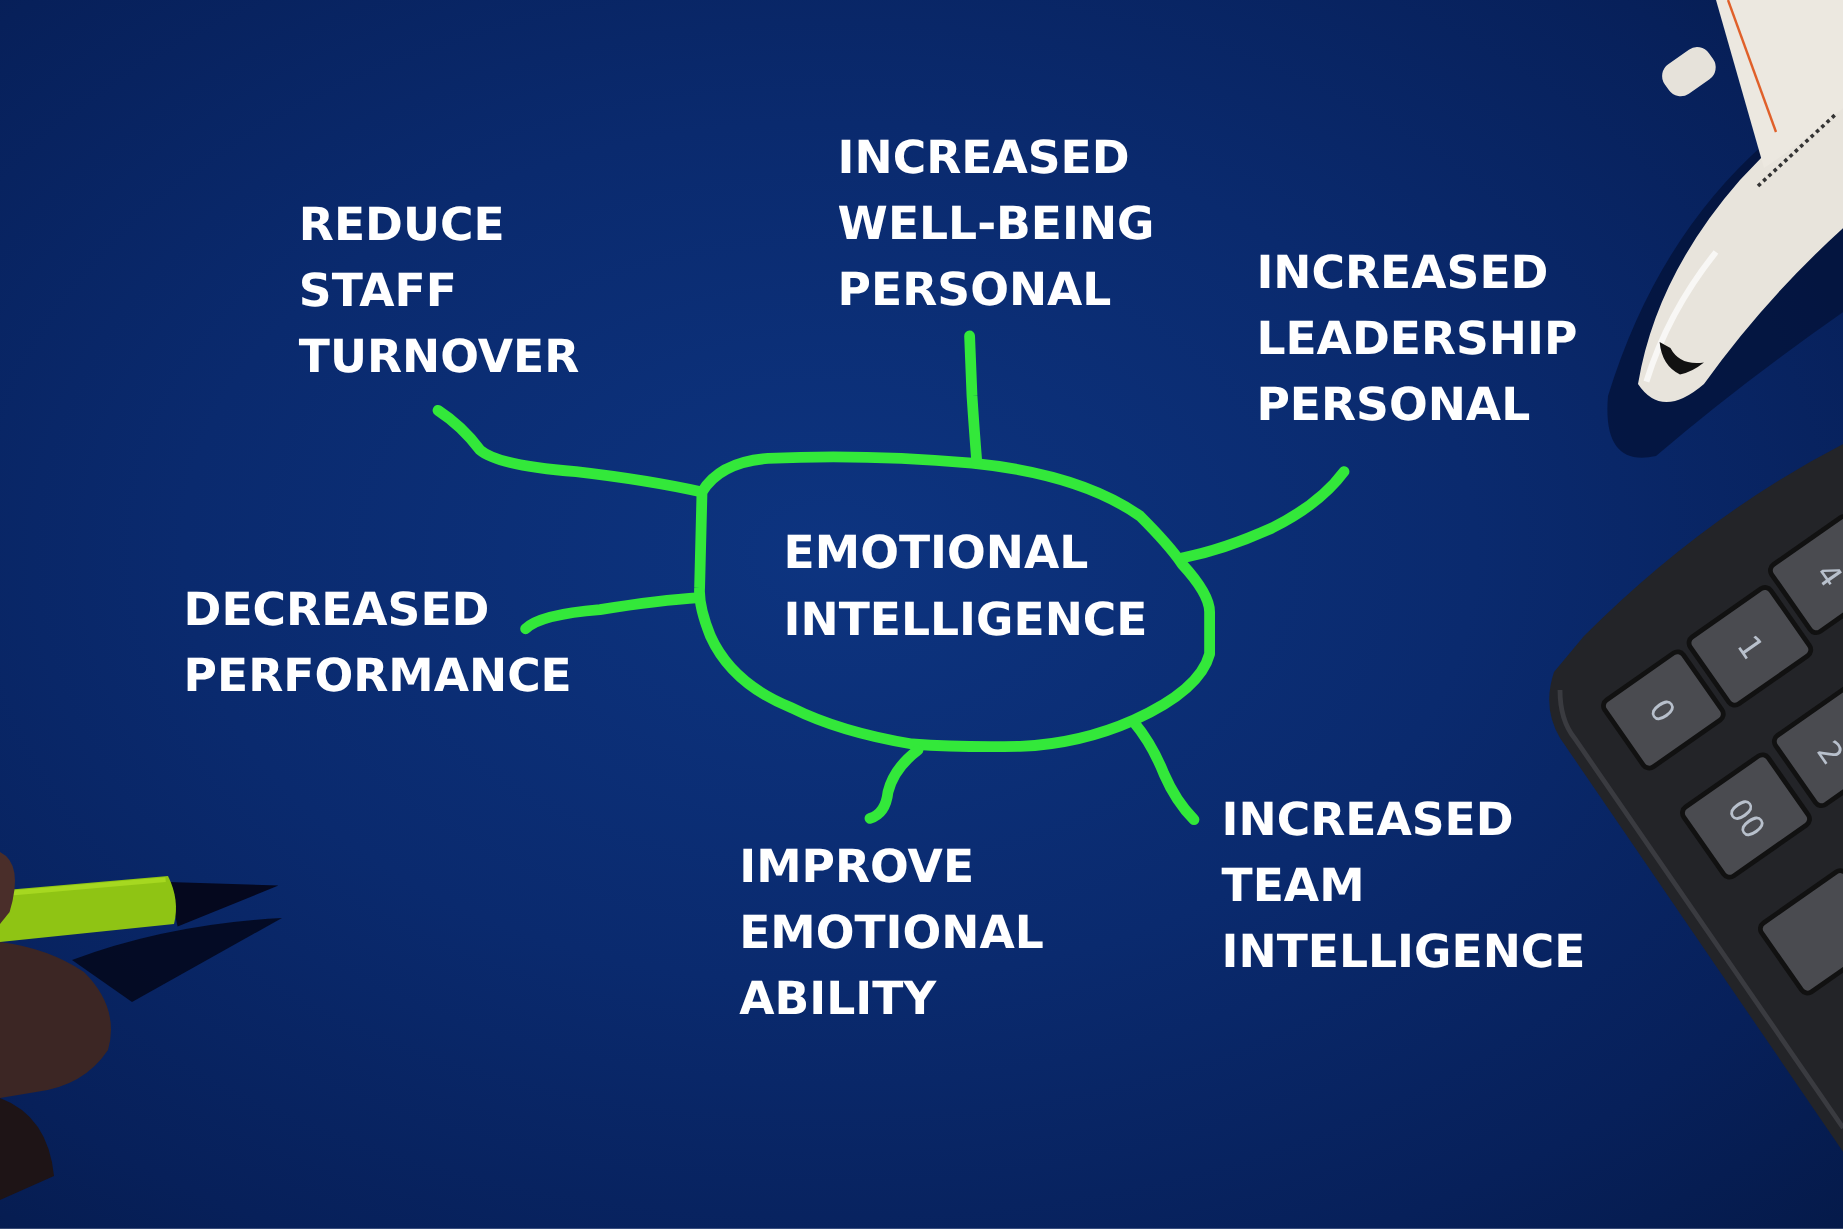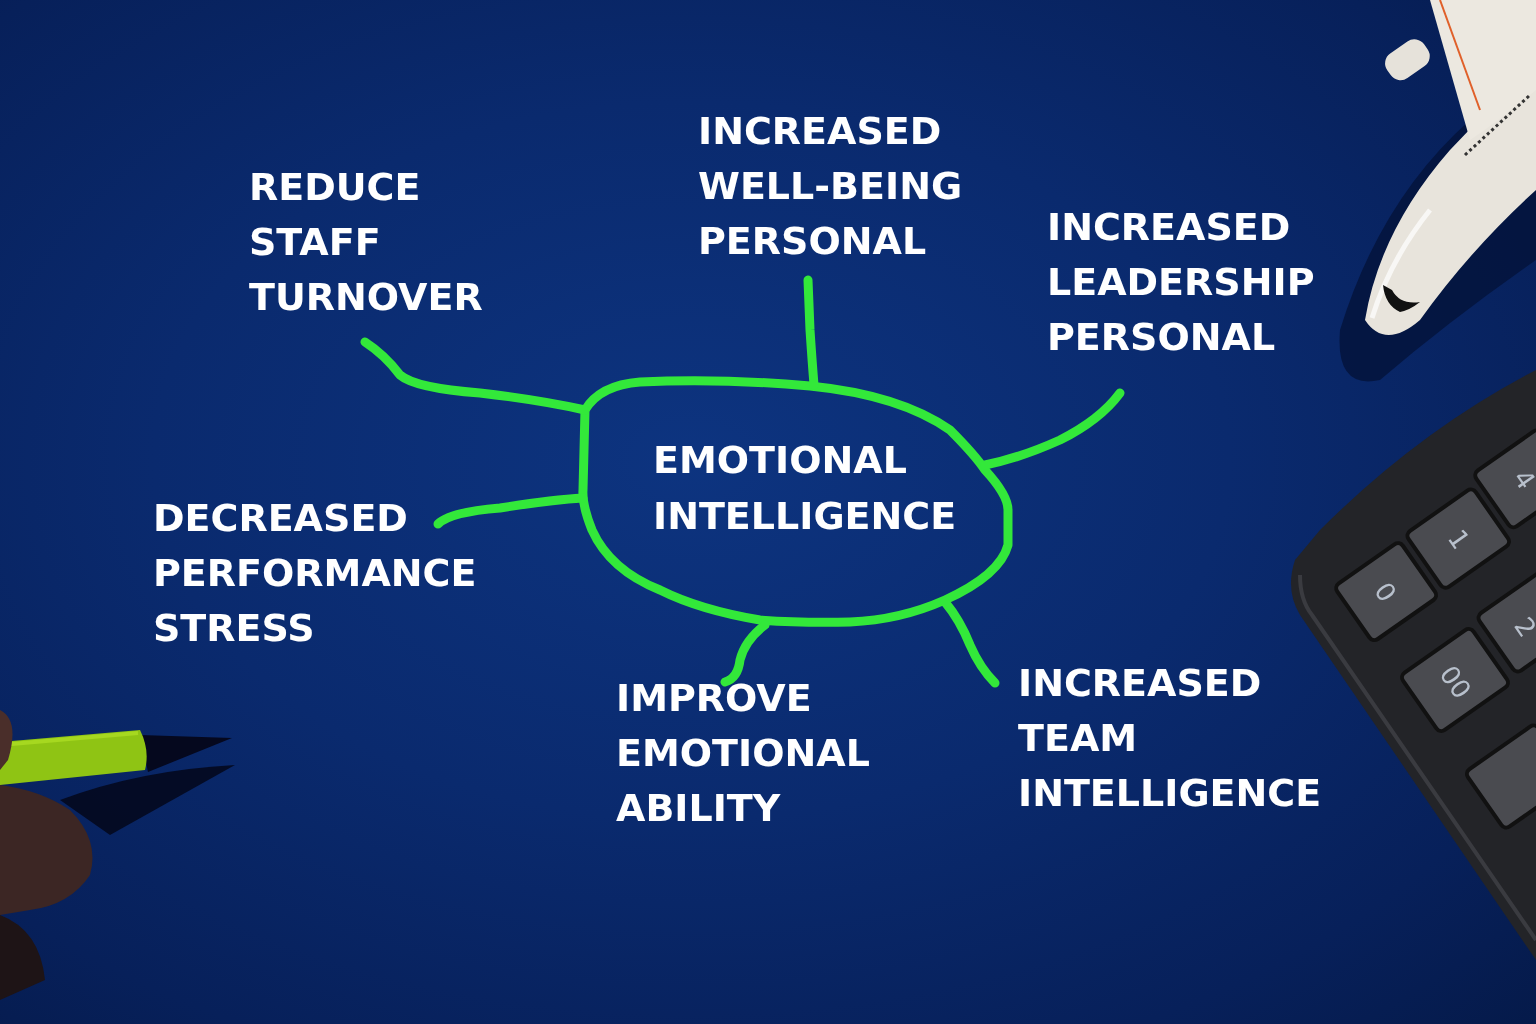--- a/index.html
+++ b/index.html
@@ -116,27 +116,26 @@
     <div>WELL-BEING</div>
     <div>PERSONAL</div>
   </div>
 
   <div class="label" style="left:1047px; top:200px;">
     <div>INCREASED</div>
     <div>LEADERSHIP</div>
     <div>PERSONAL</div>
   </div>
 
-  <div class="label" style="left:153px; top:491px;">
+  <div class="label" style="left:153px; top:481px;">
     <div>DECREASED</div>
     <div>PERFORMANCE</div>
-    <div>STRESS</div>
   </div>
 
-  <div class="label" style="left:616px; top:671px;">
+  <div class="label" style="left:616px; top:695px;">
     <div>IMPROVE</div>
     <div>EMOTIONAL</div>
     <div>ABILITY</div>
   </div>
 
   <div class="label" style="left:1018px; top:656px;">
     <div>INCREASED</div>
     <div>TEAM</div>
     <div>INTELLIGENCE</div>
   </div>

